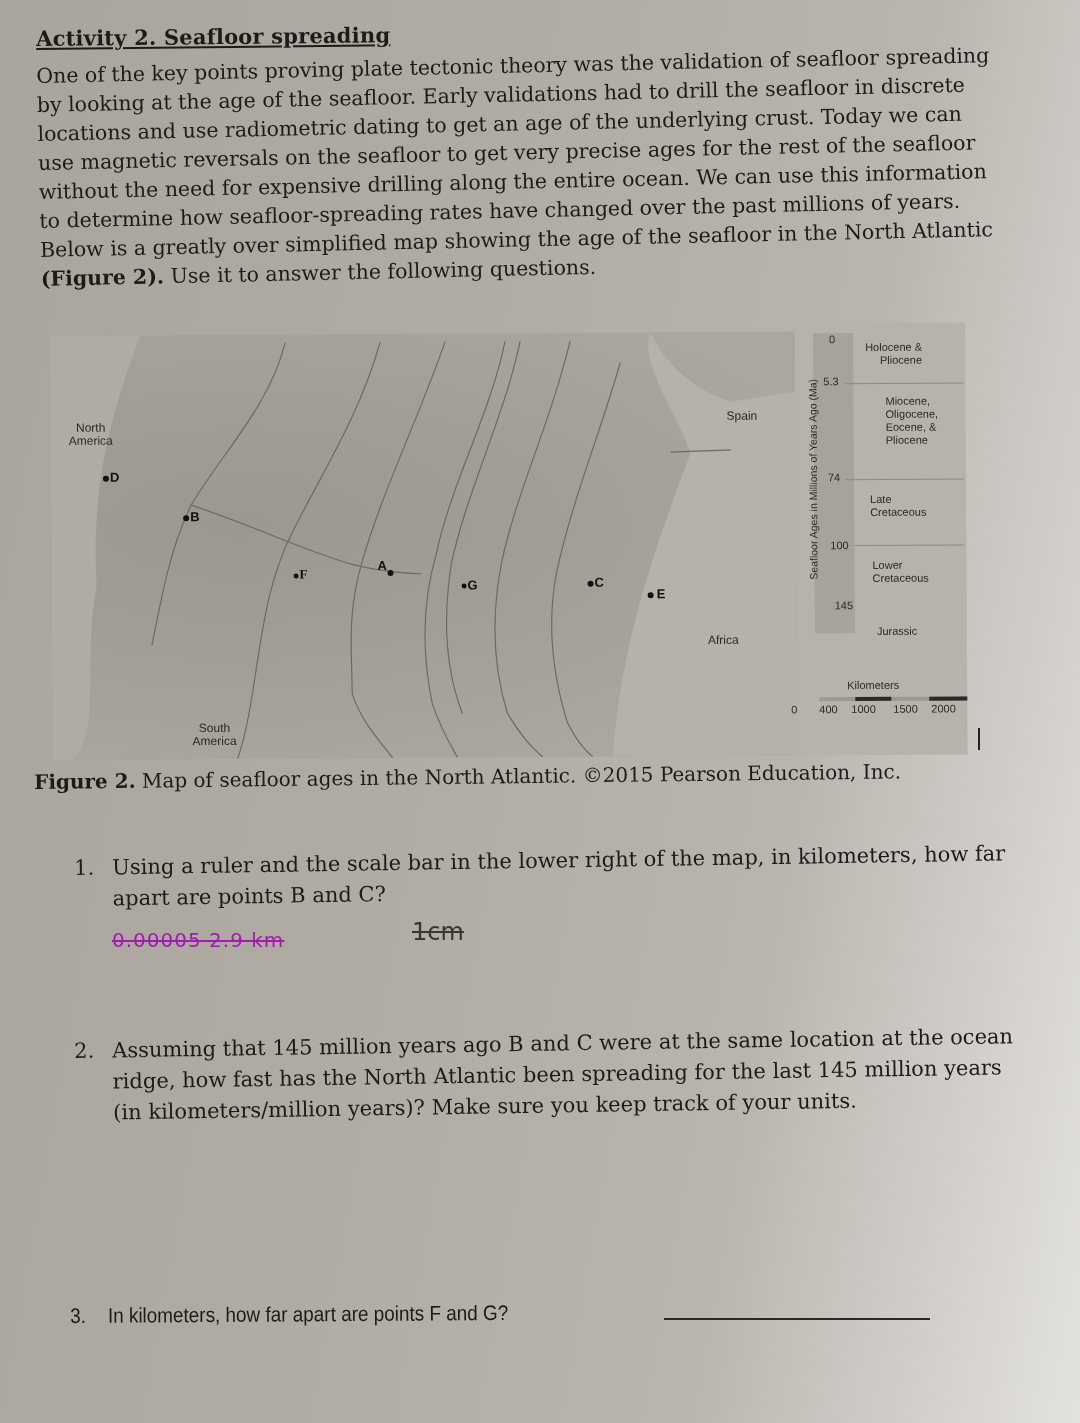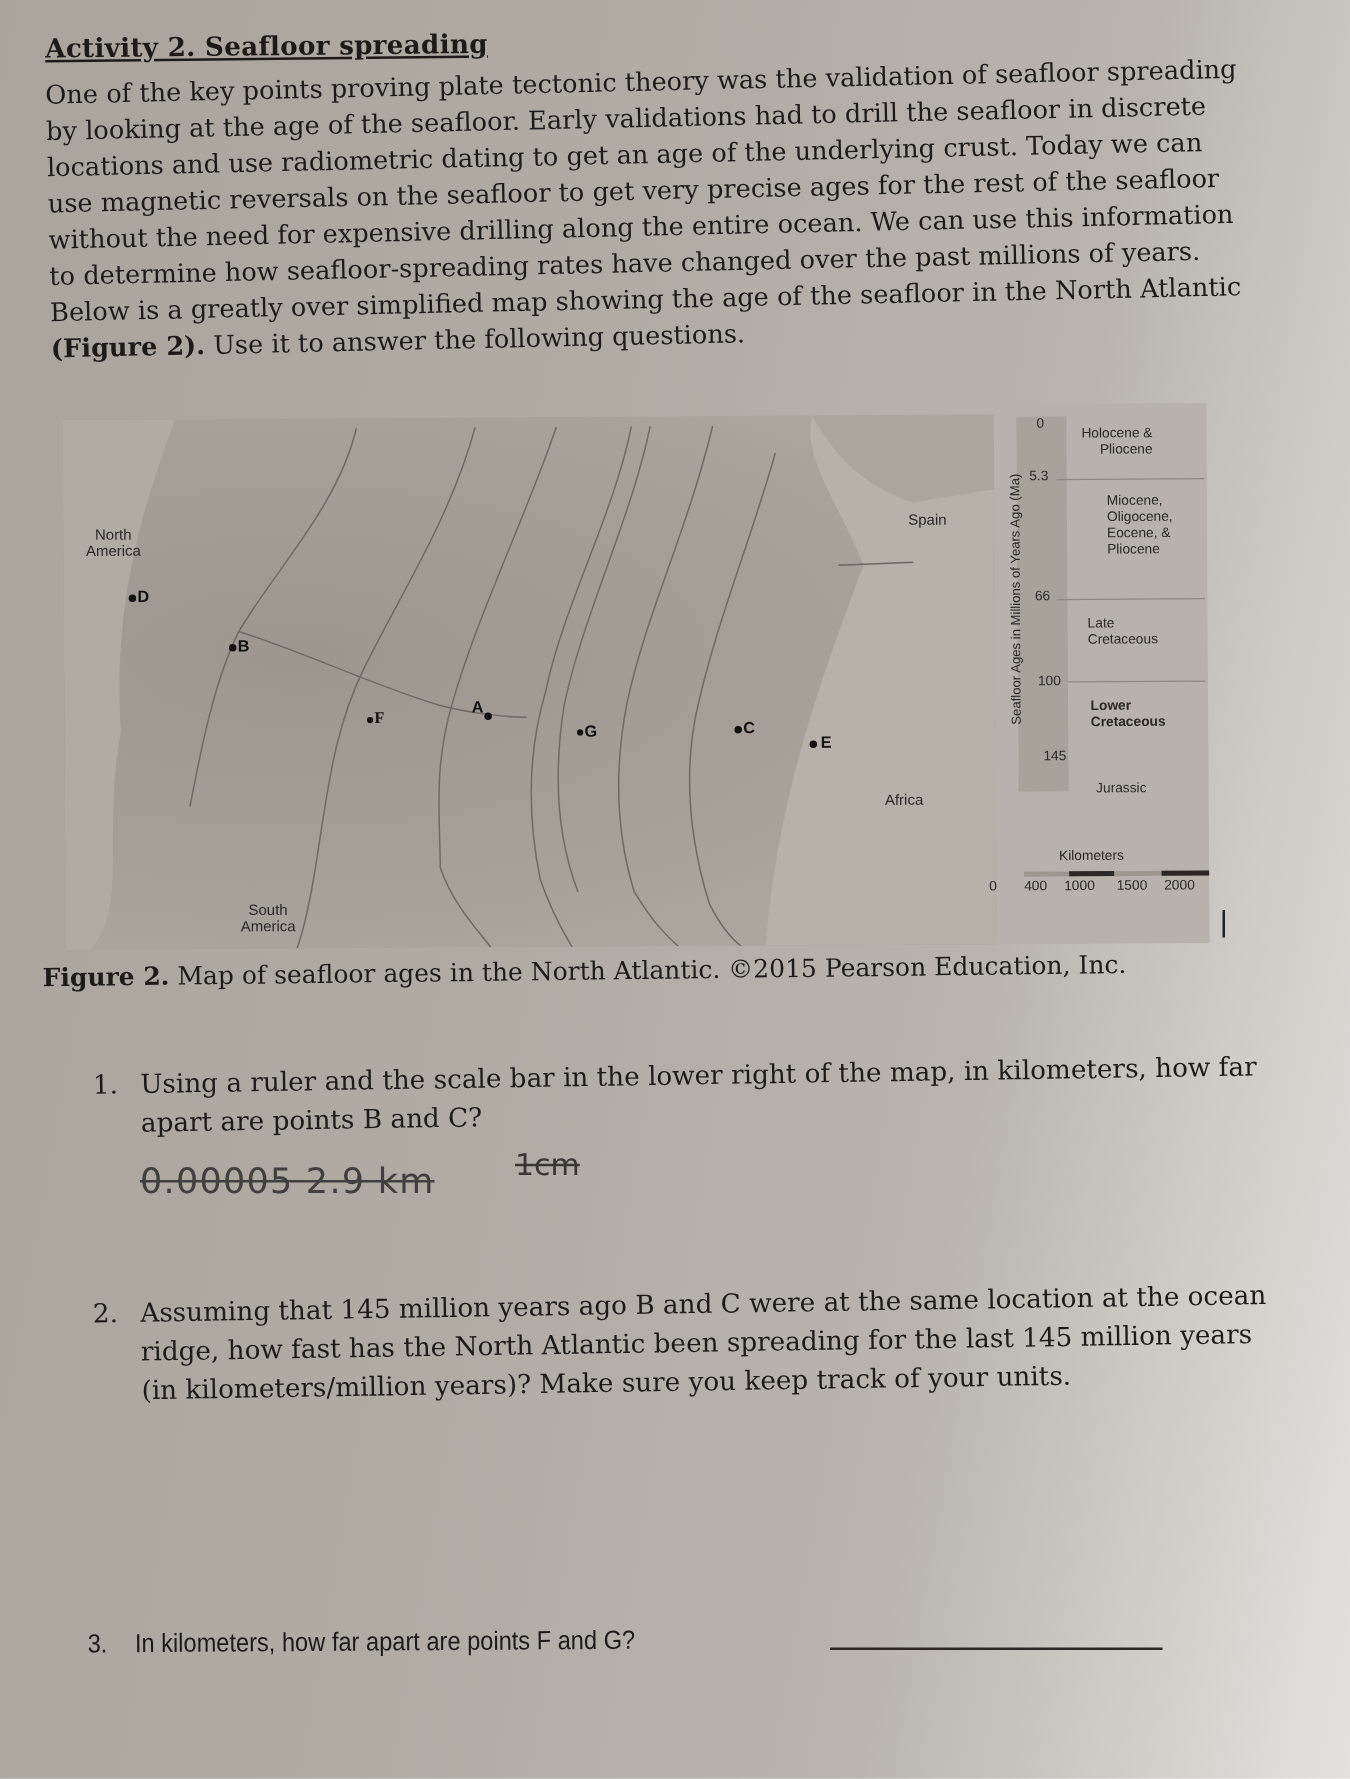--- a/index.html
+++ b/index.html
@@ -58,21 +58,21 @@
     transform: rotate(-0.7deg); transform-origin:left top;
   }
   .caption b { font-weight:bold; }
   .q { font-size:21px; line-height:31px; white-space:nowrap; }
   .q1 { left:74px; top:853px; transform: rotate(-0.9deg); transform-origin:left top; }
   .q2 { left:74px; top:1036px; transform: rotate(-0.9deg); transform-origin:left top; }
   .q3 { left:70px; top:1300px; font-family:"Liberation Sans", sans-serif; font-size:21px; transform: rotate(-0.4deg) scaleX(0.9); transform-origin:left top; }
   .num { display:inline-block; width:38px; }
   .indent { padding-left:38px; }
   .handwriting {
-    left:112px; top:928px; font-family:"DejaVu Sans", sans-serif; font-size:28px; color:#404040;
+    left:112px; top:928px; font-family:"DejaVu Sans", sans-serif; font-size:20px; color:#a21caf;
     letter-spacing:1px; text-decoration: line-through;
   }
   .handwriting2 {
     left:412px; top:918px; font-family:"DejaVu Sans", sans-serif; font-size:24px; color:#3a3733;
     text-decoration: line-through;
   }
   .answer-line { position:absolute; left:664px; top:1318px; width:266px; height:2px; background:#2a2824; }
   .margin-tick { position:absolute; left:978px; top:728px; width:2px; height:22px; background:#222; }
 </style>
 </head>
@@ -130,41 +130,41 @@
     <div class="pt" style="left:596px; top:254px;"><span class="dot" style="margin-right:3px;"></span><span>E</span></div>
   </div>
 
   <div class="legend sans">
     <div class="legend-col"></div>
     <div class="axis-label">Seafloor Ages in Millions of Years Ago (Ma)</div>
 
     <div class="tick" style="left:34px; top:10px;">0</div>
     <div class="tick" style="left:28px; top:52px;">5.3</div>
     <div class="tickline" style="left:50px; top:60px; width:118px;"></div>
-    <div class="tick" style="left:32px; top:148px;">66</div>
+    <div class="tick" style="left:32px; top:148px;">74</div>
     <div class="tickline" style="left:50px; top:156px; width:118px;"></div>
     <div class="tick" style="left:34px; top:216px;">100</div>
     <div class="tickline" style="left:58px; top:222px; width:110px;"></div>
     <div class="tick" style="left:38px; top:276px;">145</div>
 
     <div class="era" style="top:18px;text-align:right;">
       <div>Holocene &amp;</div>
         <div>Pliocene</div>
     </div>
     <div class="era" style="top:72px;margin-left:20px;">
       <div>Miocene,</div>
         <div>Oligocene,</div>
       <div>Eocene, &amp;</div>
         <div>Pliocene</div>
     </div>
     <div class="era" style="top:170px; left:74px;">
       <div>Late</div>
         <div>Cretaceous</div>
     </div>
-    <div class="era" style="top:236px; left:76px;font-weight:bold;">
+    <div class="era" style="top:236px; left:76px;">
       <div>Lower</div>
         <div>Cretaceous</div>
     </div>
     <div class="era" style="top:302px; left:80px;">
       <div>Jurassic</div>
     </div>
 
     <div class="scale-title">Kilometers</div>
     <div class="scalebar">
       <div class="seg" style="left:36px; width:36px;"></div>

